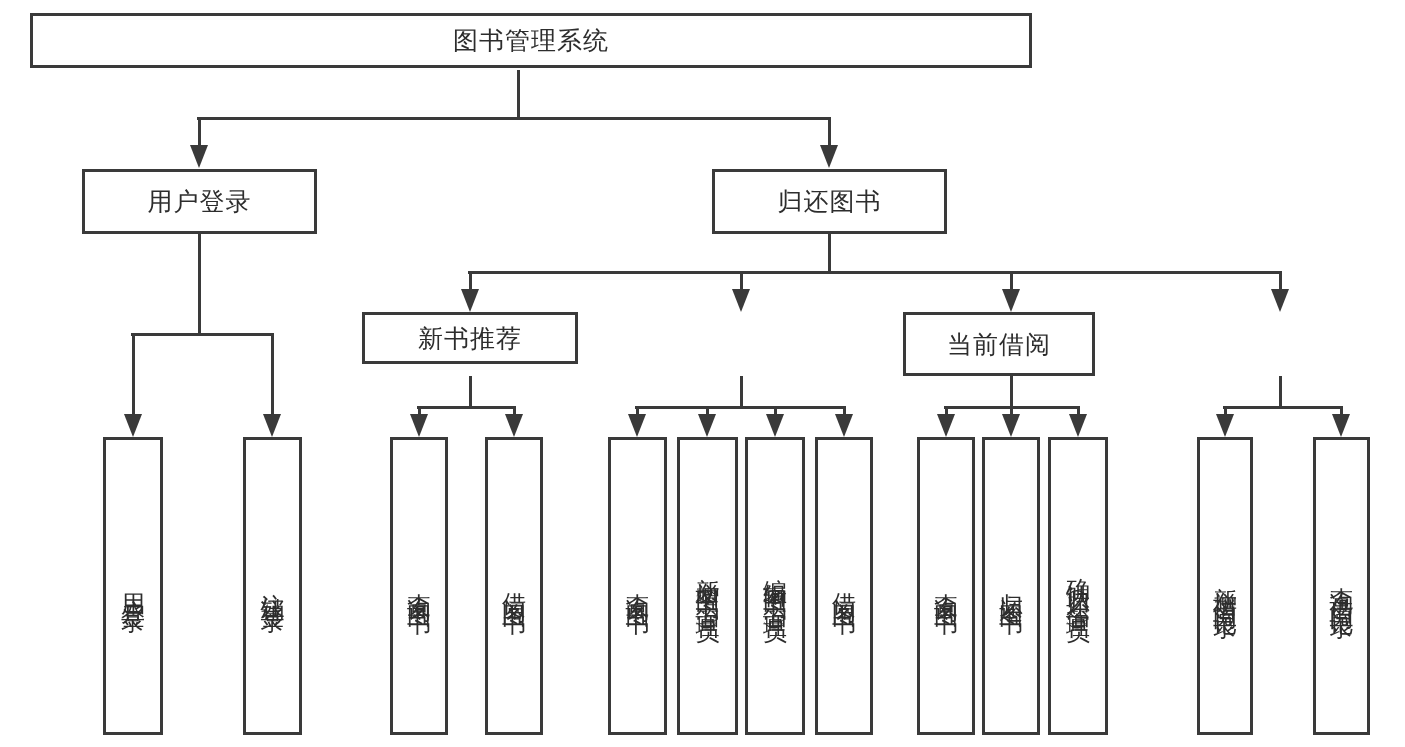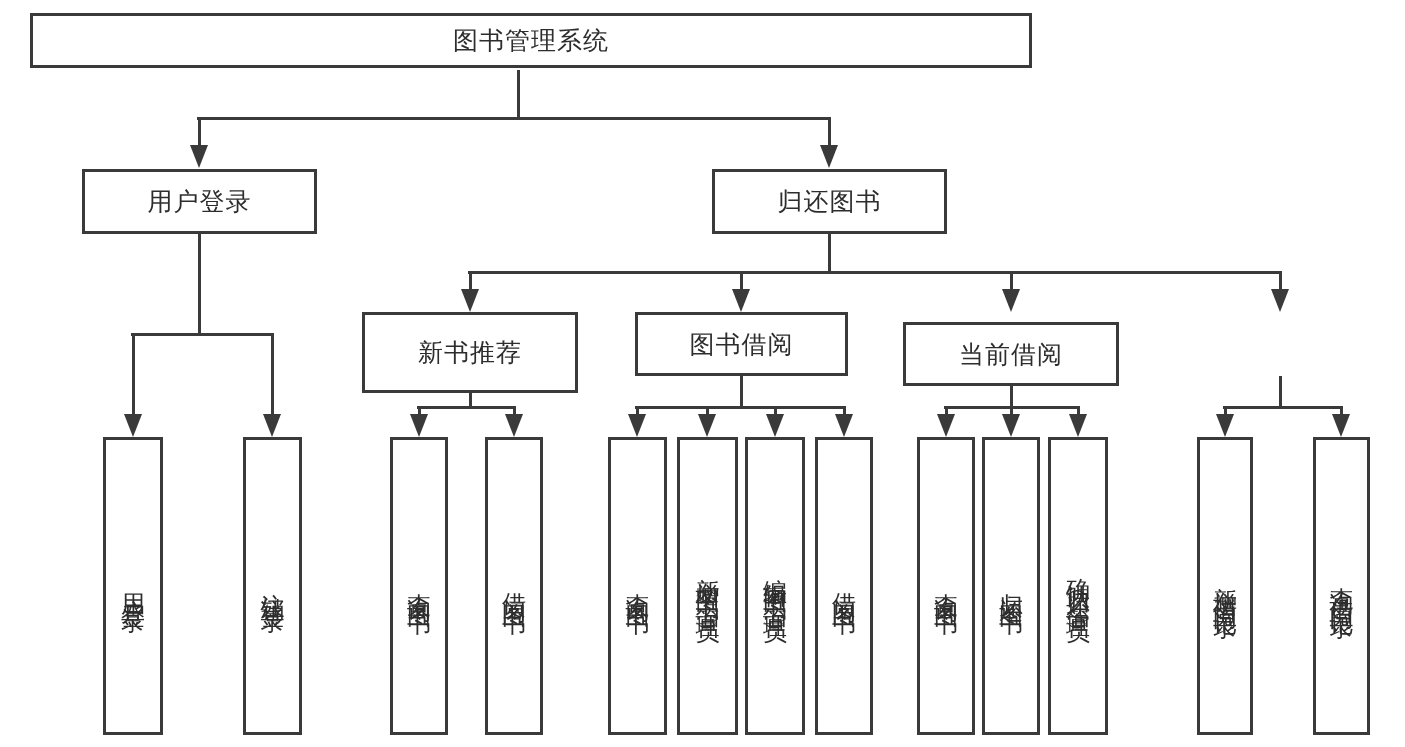--- a/index.html
+++ b/index.html
@@ -56,23 +56,22 @@
 </head>
 <body>
 
 <div id="stage">
 
   <div class="box" style="left:30px;top:13px;width:1002px;height:55px;">图书管理系统</div>
 
   <div class="box" style="left:82px;top:169px;width:235px;height:65px;">用户登录</div>
   <div class="box" style="left:712px;top:169px;width:235px;height:65px;">归还图书</div>
 
-  <div class="box" style="left:362px;top:312px;width:216px;height:81px;font-family:Liberation Mono, monospace;">新书推荐</div>
-  <div class="box" style="left:635px;top:312px;width:213px;height:64px;">图书借阅</div>
-  <div class="box" style="left:903px;top:322px;width:216px;height:64px;">当前借阅</div>
+  <div class="box" style="left:362px;top:312px;width:216px;height:52px;font-family:Liberation Mono, monospace;">新书推荐</div>
+  <div class="box" style="left:903px;top:312px;width:192px;height:64px;">当前借阅</div>
 
   <div class="box leaf" style="left:103px;top:437px;width:60px;height:298px;">
     <span class="vtxt">用户登录</span>
   </div>
   <div class="box leaf" style="left:243px;top:437px;width:59px;height:298px;">
     <span class="vtxt">注销登录</span>
   </div>
 
   <div class="box leaf" style="left:390px;top:437px;width:58px;height:298px;">
     <span class="vtxt">查询图书</span>

